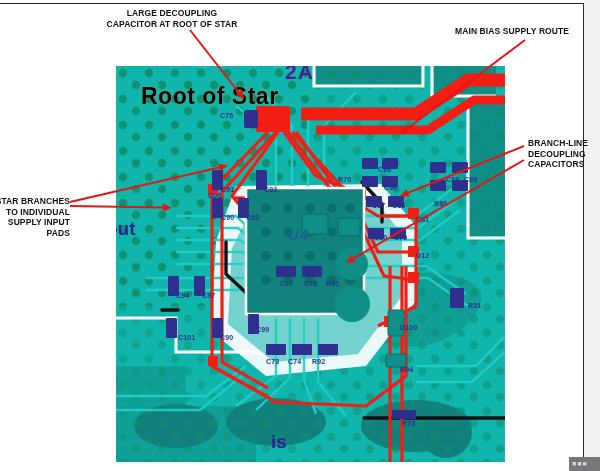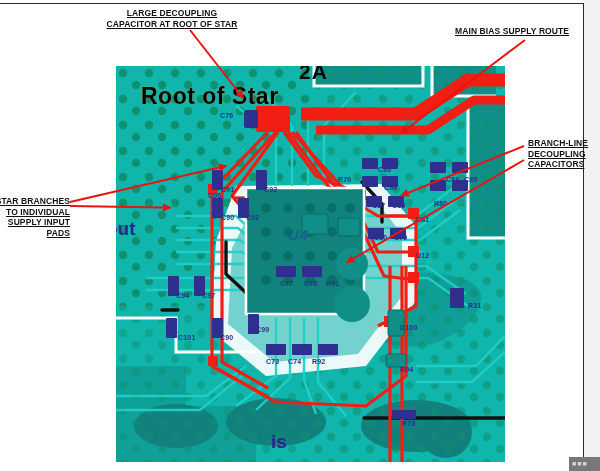--- a/index.html
+++ b/index.html
@@ -13,21 +13,21 @@
   .rule-right{position:absolute;left:583px;top:3px;width:1px;height:468px;background:#2b2b2b;}
   .page-margin{position:absolute;left:584px;top:0;width:16px;height:471px;background:#f1f1f1;}
 
   
   .corner-chrome{position:absolute;left:569px;top:457px;width:31px;height:14px;background:#78787a;}
   .corner-chrome .glyph{position:absolute;left:3px;top:3px;width:25px;height:7px;
         font-size:7px;color:#cfd8dc;letter-spacing:1px;line-height:7px;white-space:nowrap;overflow:hidden;}
 
   
   .callout{position:absolute;color:#111111;font-size:8.5px;line-height:10.5px;
-           letter-spacing:.1px;white-space:pre-line;font-weight:600;text-decoration:underline;}
+           letter-spacing:.1px;white-space:pre-line;font-weight:600;}
   .c-large{left:82px;top:8px;width:180px;text-align:center;}
   .c-main{left:455px;top:26px;width:126px;text-align:left;}
   .c-branchline{left:528px;top:138px;width:80px;text-align:left;}
   .c-starbranch{left:-8px;top:196px;width:78px;text-align:right;}
 
   
   .arrow{position:absolute;transform-origin:0 50%;height:0;}
   .arrow .shaft{position:absolute;left:0;top:-0.9px;height:1.8px;background:#e8140f;}
   .arrow .head{position:absolute;top:-4.5px;width:0;height:0;
      border-top:4.5px solid transparent;border-bottom:4.5px solid transparent;
@@ -37,21 +37,21 @@
   .oarrow{position:absolute;}
 
   
   .pcb{position:absolute;left:116px;top:66px;width:389px;height:396px;
        background:#10b5ac;overflow:hidden;}
   .pcb svg{display:block;}
 
   .board-text{position:absolute;font-weight:bold;pointer-events:none;}
   .t-root{left:25px;top:18px;color:#000000;font-size:23px;line-height:25px;
           letter-spacing:.5px;text-shadow:0 0 1px #f7a823;}
-  .t-2a{left:183px;top:-6px;color:#000000;font-size:21px;letter-spacing:1px;}
+  .t-2a{left:169px;top:-6px;color:#4c1d95;font-size:21px;letter-spacing:1px;}
   .t-out{left:-10px;top:152px;color:#2a2490;font-size:19px;}
   .t-u4{left:172px;top:160px;color:#17608f;font-size:15px;letter-spacing:1px;font-style:italic;}
   .t-is{left:155px;top:365px;color:#2a2490;font-size:19px;}
 
   .refdes{position:absolute;color:#2a2f8f;font-size:7px;font-weight:bold;
           letter-spacing:.2px;white-space:nowrap;}
 </style>
 </head>
 <body>
 

